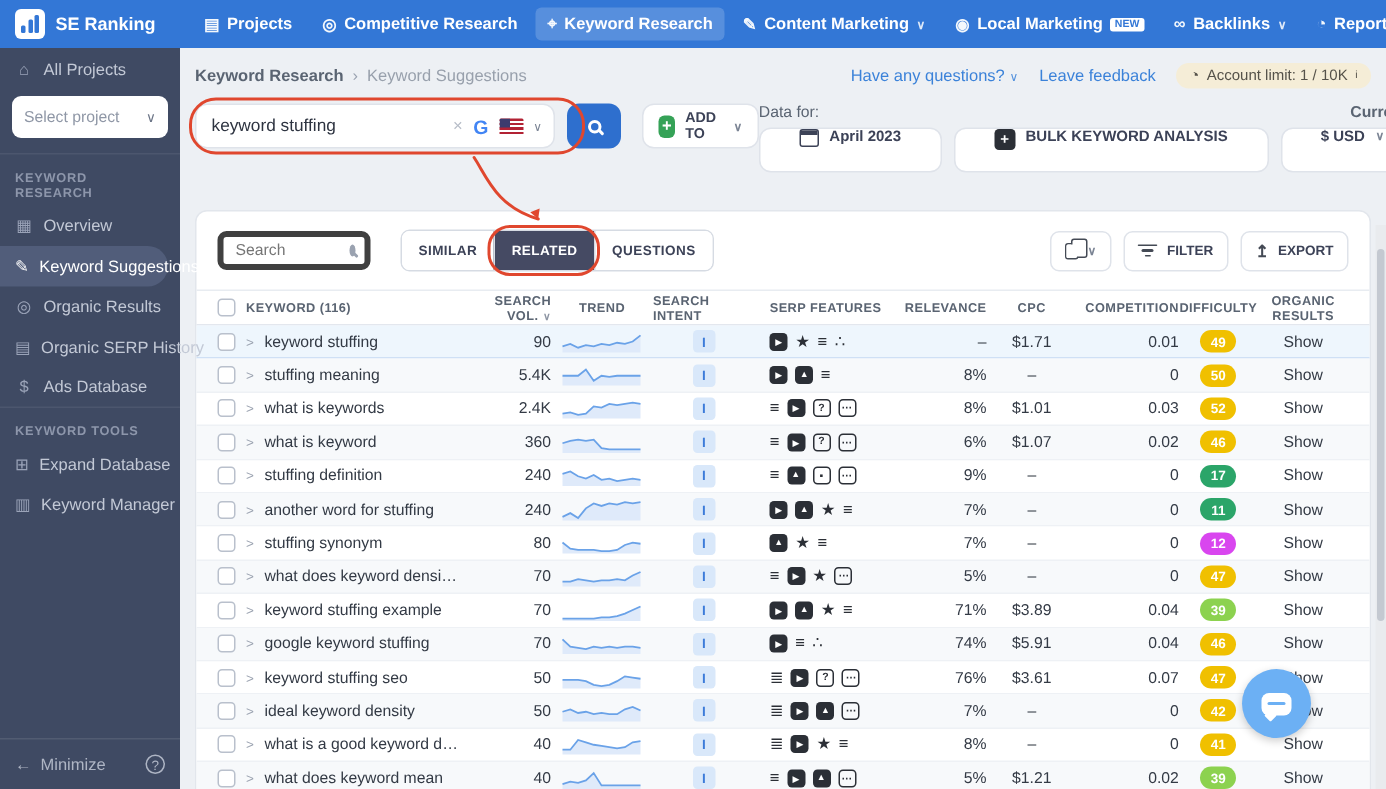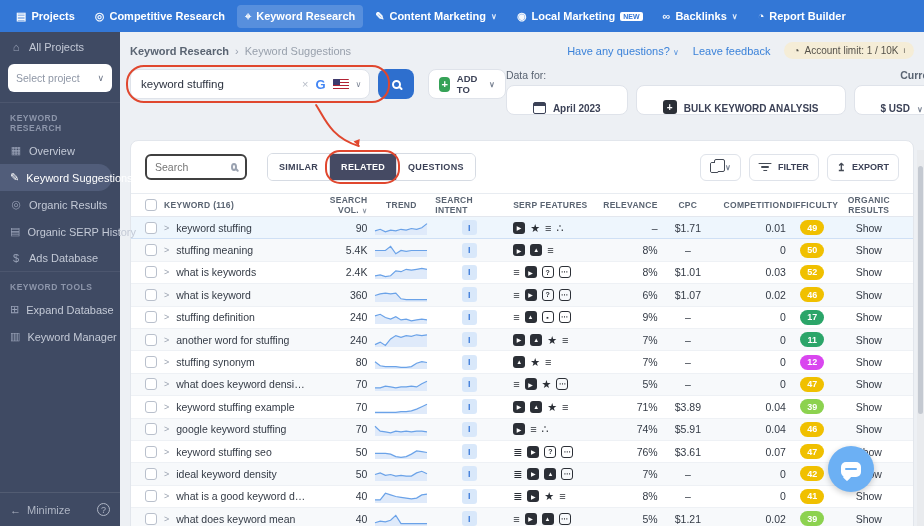--- a/index.html
+++ b/index.html
@@ -58,28 +58,28 @@
   .mag.dark { border-color:#9aa2b0; width:8px; height:8px; }
   .mag.dark::after { background:#9aa2b0; width:4px; }
   .addto-btn { margin-left:14px; background:#fff; border:1px solid #dfe3ea; border-radius:8px; height:30px; display:flex; align-items:center; gap:7px; padding:0 10px; font-size:9.5px; font-weight:bold; color:#3c4257; cursor:pointer; }
   .green-chip { width:15px; height:15px; background:#35a257; color:#fff; border-radius:4px; font-size:11px; display:flex; align-items:center; justify-content:center; }
   .dark-chip { width:14px; height:14px; background:#2b2f36; color:#fff; border-radius:3px; font-size:10px; display:flex; align-items:center; justify-content:center; }
 
   .right-controls { margin-left:auto; display:flex; flex-direction:column; gap:4px; }
   .rc-labels { display:flex; font-size:10.5px; color:#5a6472; }
   .rc-labels .lbl-b { margin-left:auto;font-weight:bold; }
   .rc-buttons { display:flex; gap:8px; }
-  .wbtn { background:#fff; border:1px solid #dfe3ea; border-radius:8px; height:30px; display:flex; align-items:flex-end; gap:7px; padding:0 26px; font-size:10px; font-weight:bold; color:#3c4257; cursor:pointer; white-space:nowrap; }
+  .wbtn { background:#fff; border:1px solid #dfe3ea; border-radius:8px; height:30px; display:flex; align-items:flex-start; gap:7px; padding:0 26px; font-size:10px; font-weight:bold; color:#3c4257; cursor:pointer; white-space:nowrap; }
   .cal-ico { width:13px; height:12px; border:1.4px solid #3c4257; border-radius:2px; position:relative; }
   .cal-ico::before { content:''; position:absolute; left:0; right:0; top:0; height:3px; background:#3c4257; }
 
   
   .card { position:absolute; left:10px; right:10px; top:108px; bottom:-80px; background:#fff; border:1px solid #e2e6ec; border-radius:8px 8px 0 0; }
   .toolbar { display:flex; align-items:center; padding:12px 14px 12px 14px; }
-  .tsearch { width:102px; height:26px; border:2px solid #404040; border-radius:6px; display:flex; align-items:center; padding:0 8px; gap:6px; }
+  .tsearch { width:102px; height:26px; border:4px solid #404040; border-radius:6px; display:flex; align-items:center; padding:0 8px; gap:6px; }
   .tsearch input { border:none; outline:none; width:70px; font-size:10.5px; color:#5a6472; font-family:"Liberation Sans",sans-serif; }
   .tabs { display:flex; margin-left:20px; border:1px solid #d6dbe3; border-radius:6px; overflow:hidden; }
   .tab { font-size:9px; font-weight:bold; letter-spacing:.3px; color:#3c4257; background:#fff; padding:0 11px; line-height:26px; cursor:pointer; border-left:1px solid #d6dbe3; white-space:nowrap; }
   .tab:first-child { border-left:none; }
   .tab.active { background:#454a63; color:#fff; }
   .toolbar-right { margin-left:auto; display:flex; gap:8px; align-items:center; }
   .sbtn { background:#fff; border:1px solid #dfe3ea; border-radius:6px; height:27px; display:flex; align-items:center; gap:6px; padding:0 9px; font-size:9px; font-weight:bold; color:#3c4257; cursor:pointer; }
   .copy-ico { width:9px; height:11px; border:1.3px solid #444a55; border-radius:2px; position:relative; background:#fff; }
   .copy-ico::before { content:''; position:absolute; top:-4px; left:2.5px; width:9px; height:11px; border:1.3px solid #444a55; border-radius:2px; background:#fff; }
   .copy-ico::after { content:''; position:absolute; inset:0; border-radius:1px; background:#fff; }
@@ -117,20 +117,28 @@
   .chat-ico { width:20px; height:15px; background:#fff; border-radius:5px; position:relative; }
   .chat-ico::before { content:''; position:absolute; left:4px; top:6px; width:12px; height:2.5px; background:#6cb0f4; border-radius:2px; }
   .chat-ico::after { content:''; position:absolute; left:3px; bottom:-3px; width:6px; height:6px; background:#fff; transform:rotate(45deg); border-radius:1px; }
 
   .anno-layer { position:absolute; left:0; top:0; width:924px; height:526px; pointer-events:none; z-index:50; }
 </style>
 </head>
 <body>
 
 <div class="topnav">
+  <div class="brand">
+    <span class="logo-box">
+        <i style="height:5px"></i>
+        <i style="height:9px"></i>
+        <i style="height:12px"></i>
+      </span>
+    <span class="brand-name">SE Ranking</span>
+  </div>
   <div class="nav-items">
     <div class="nav-item">
         <span class="nav-ico">▤</span>
         <span>Projects</span>
       </div>
     <div class="nav-item">
         <span class="nav-ico">◎</span>
         <span>Competitive Research</span>
       </div>
     <div class="nav-item active">

